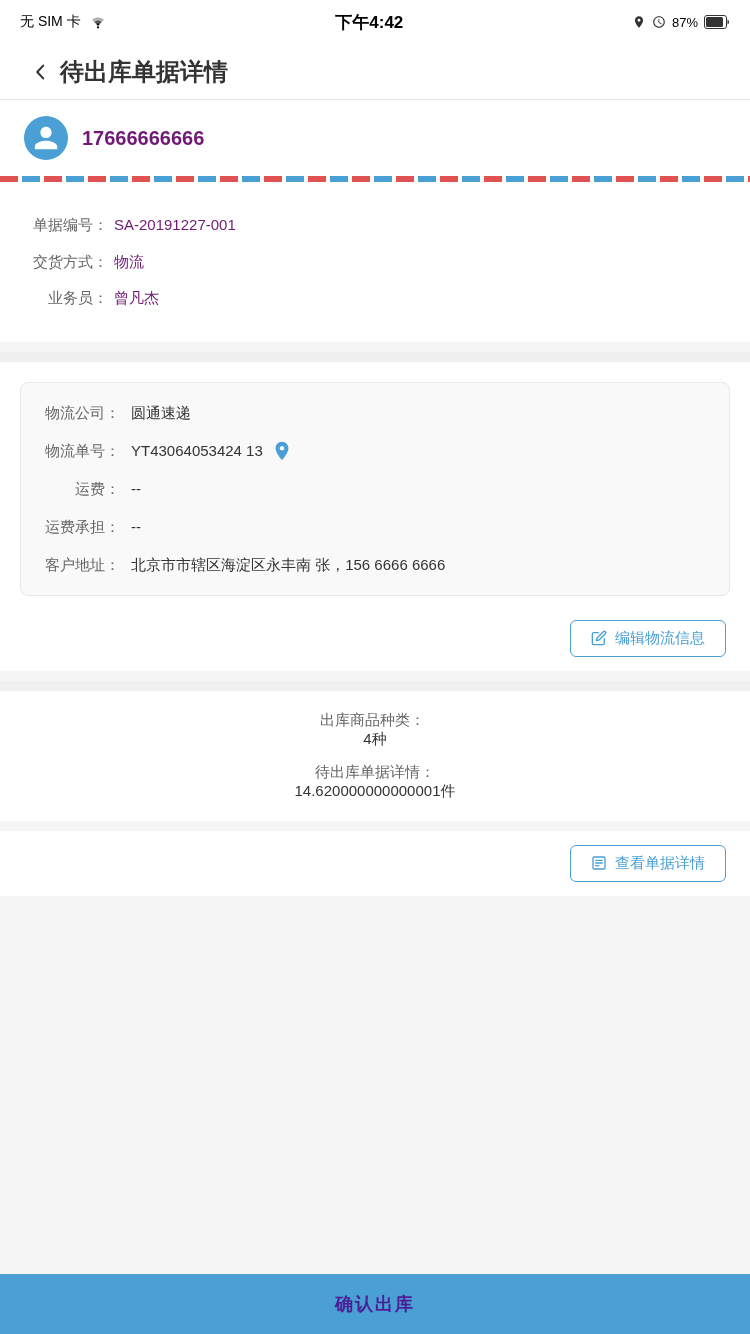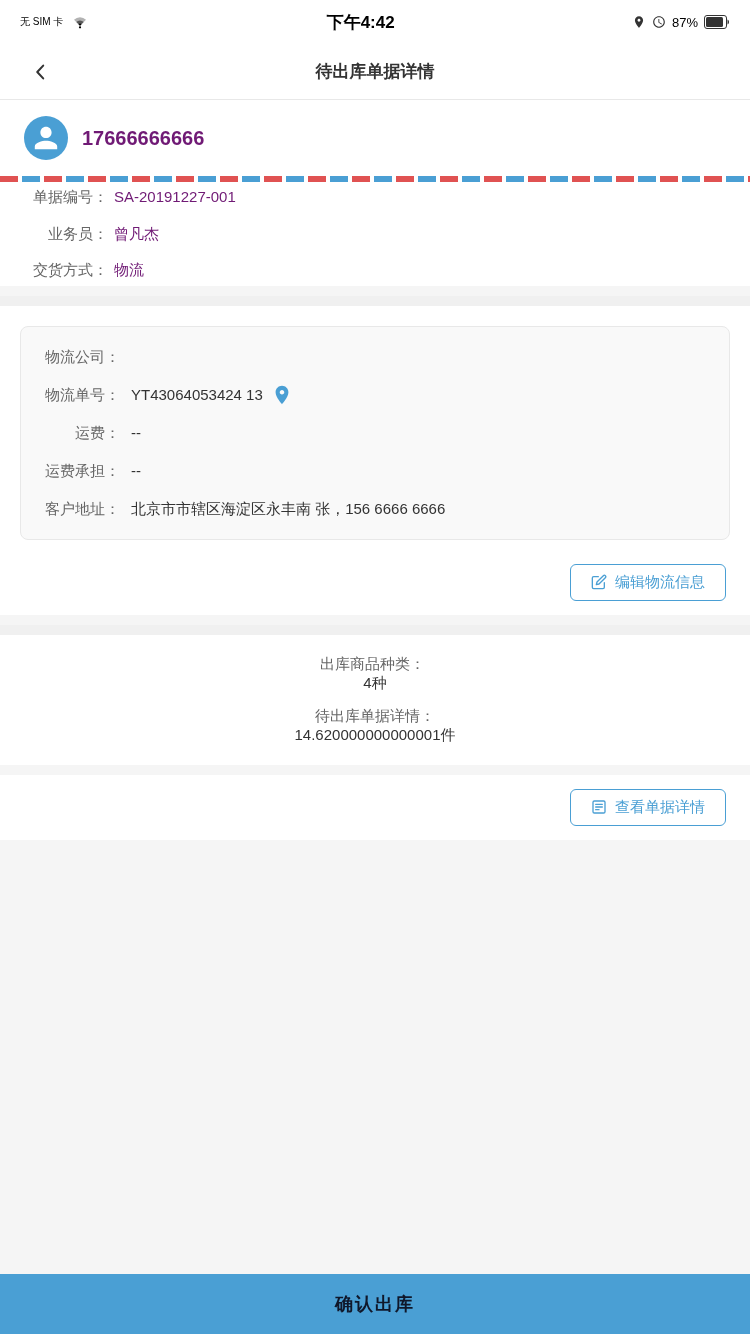--- a/index.html
+++ b/index.html
@@ -17,21 +17,21 @@
     .status-bar {
       background: #fff;
       height: 44px;
       display: flex;
       align-items: center;
       justify-content: space-between;
       padding: 0 20px;
       font-size: 15px;
       font-weight: 500;
     }
-    .status-left { display: flex; align-items: center; gap: 8px; font-size: 10px; }
+    .status-left { display: flex; align-items: center; gap: 8px; font-size: 14px; }
     .status-center { font-size: 17px; font-weight: 600; }
     .status-right { display: flex; align-items: center; gap: 6px; font-size: 13px; }
 
     
     .nav-bar {
       background: #fff;
       height: 56px;
       display: flex;
       align-items: center;
       padding: 0 20px;
@@ -40,22 +40,21 @@
     .back-btn {
       width: 40px;
       height: 40px;
       display: flex;
       align-items: center;
       justify-content: center;
       cursor: pointer;
     }
     .nav-title {
       flex: 1;
-      text-align: center;
-      font-size: 17px;
+      font-size: 24px;
       font-weight: 600;
       color: #333;
     }
 
     
     .customer-section {
       background: #fff;
       padding: 16px 24px;
       display: flex;
       align-items: center;
@@ -87,21 +86,21 @@
         #ffffff 18px, #ffffff 22px,
         #4a9fd4 22px, #4a9fd4 40px,
         #ffffff 40px, #ffffff 44px
       );
       margin: 0;
     }
 
     
     .info-section {
       background: #fff;
-      padding: 4px 24px;
+      padding: 32px 24px;
       margin-bottom: 10px;
     }
     .info-row {
       display: flex;
       align-items: flex-start;
       margin-bottom: 14px;
       font-size: 15px;
       color: #333;
     }
     .info-row:last-child { margin-bottom: 0; }
@@ -239,21 +238,21 @@
       bottom: 0;
       left: 0;
       width: 750px;
       background: #4a9fd4;
       padding: 18px 0;
       display: flex;
       align-items: center;
       justify-content: center;
     }
     .confirm-btn {
-      color: #0f172a;
+      color: #4c1d95;
       font-size: 18px;
       font-weight: 600;
       background: transparent;
       border: none;
       cursor: pointer;
       letter-spacing: 2px;
     }
 
     
     .section-gap {
@@ -311,35 +310,36 @@
 </div>
 
 <div class="dashed-divider"></div>
 
 <div class="info-section">
   <div class="info-row">
     <span class="info-label">单据编号：</span>
     <span class="info-value">SA-20191227-001</span>
   </div>
   <div class="info-row">
+    <span class="info-label">交货方式：</span>
+    <span class="info-value">物流</span>
+  </div>
+  <div class="info-row">
     <span class="info-label">业务员：</span>
     <span class="info-value">曾凡杰</span>
-  </div>
-  <div class="info-row">
-    <span class="info-label">交货方式：</span>
-    <span class="info-value">物流</span>
   </div>
 </div>
 
 <div class="section-gap"></div>
 
 <div style="background:#fff; padding: 10px 0 0 0;">
   <div class="logistics-card">
     <div class="logistics-row">
       <span class="logistics-label">物流公司：</span>
+      <span class="logistics-value">圆通速递</span>
     </div>
     <div class="logistics-row">
       <span class="logistics-label">物流单号：</span>
       <span class="logistics-value">
         <span>YT43064053424 13</span>
         <span class="location-icon">
           <svg width="22" height="22" viewBox="0 0 24 24" fill="#4a9fd4">
             <path d="M12 2C8.13 2 5 5.13 5 9c0 5.25 7 13 7 13s7-7.75 7-13c0-3.87-3.13-7-7-7zm0 9.5c-1.38 0-2.5-1.12-2.5-2.5s1.12-2.5 2.5-2.5 2.5 1.12 2.5 2.5-1.12 2.5-2.5 2.5z"></path>
           </svg>
         </span>

